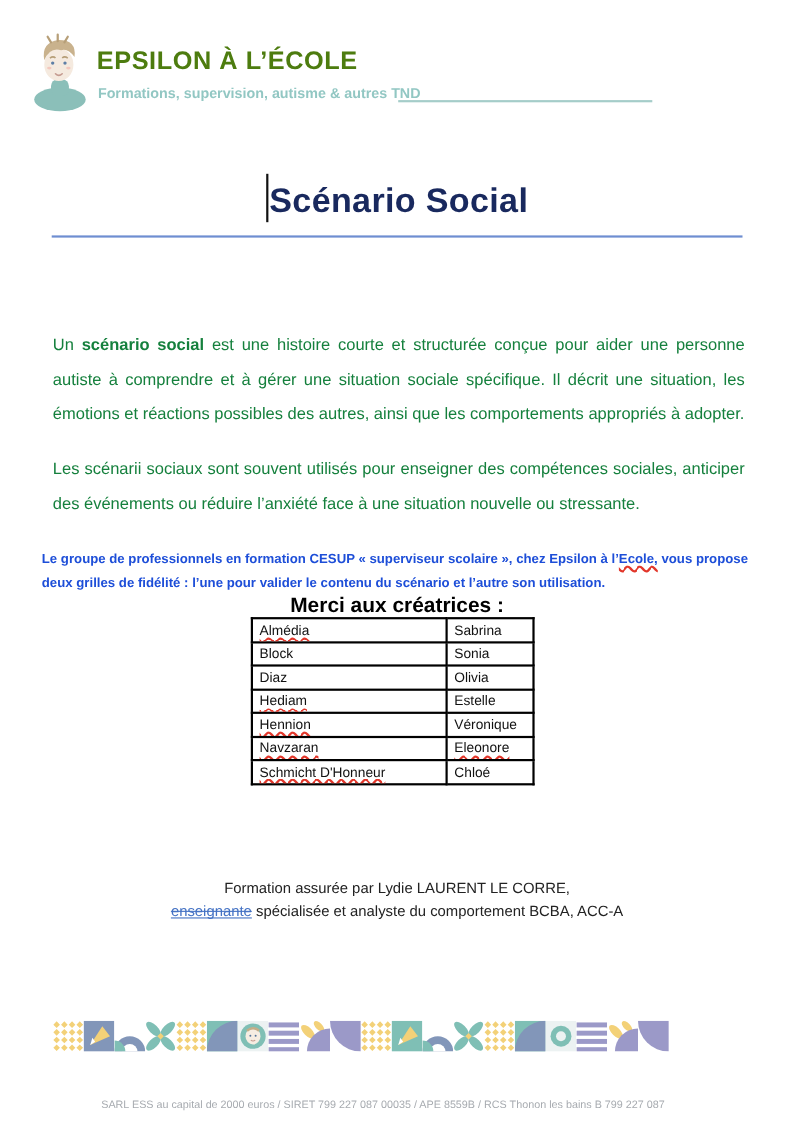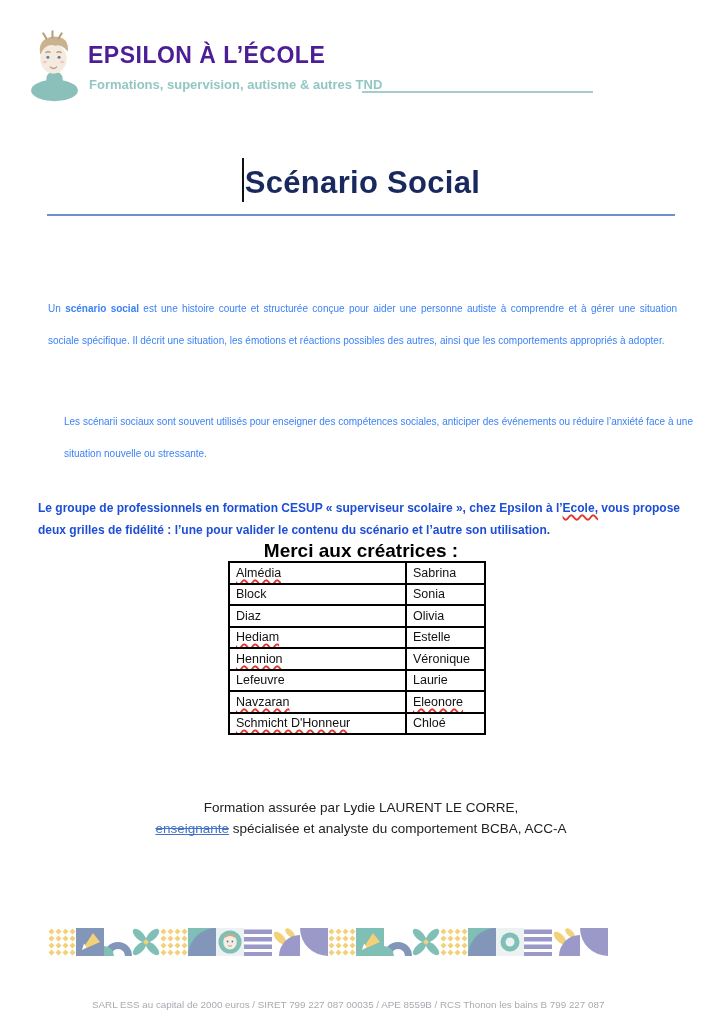--- a/index.html
+++ b/index.html
@@ -2,32 +2,32 @@
 <html><head>
 <meta charset="utf-8">
 <style>
   html,body{margin:0;padding:0;background:#e8e8e8;}
   .page{
     position:relative;width:722px;height:1024px;margin:0 auto;background:#ffffff;
     font-family:"Liberation Sans",sans-serif;overflow:hidden;
   }
   
   .logo{position:absolute;left:26px;top:30px;width:56px;height:72px;}
-  .brand-title{position:absolute;left:88px;top:42px;font-size:23px;font-weight:800;letter-spacing:.5px;color:#4c1d95;}
+  .brand-title{position:absolute;left:88px;top:42px;font-size:23px;font-weight:800;letter-spacing:.5px;color:#4d7c0f;}
   .brand-tagline{position:absolute;left:89px;top:77px;font-size:13px;font-weight:600;color:#92C7C3;}
   .brand-line{position:absolute;left:362px;top:91px;width:231px;height:2px;background:#A5CDC9;}
   
   .title-wrap{position:absolute;left:0;top:158px;width:100%;text-align:center;}
   .text-cursor{display:inline-block;width:2px;height:44px;background:#111;vertical-align:-9px;margin-right:1px;}
   .doc-title{font-size:31px;font-weight:800;color:#19295E;letter-spacing:.3px;}
   .title-rule{position:absolute;left:47px;top:214px;width:628px;height:2px;background:#6E8ED1;}
   
-  .para{position:absolute;left:48px;width:629px;font-size:10px;line-height:31.5px;color:#3b82f6;text-align:justify;}
+  .para{position:absolute;left:48px;width:629px;font-size:15px;line-height:31.5px;color:#15803d;text-align:justify;}
   .para1{top:283px;}
-  .para2{top:396px;margin-left:16px;}
+  .para2{top:396px;}
   .callout{position:absolute;left:38px;top:486px;width:646px;font-size:12px;font-weight:700;line-height:21.5px;color:#1d4ed8;}
   .merci{position:absolute;left:0;top:540px;width:100%;text-align:center;font-size:19px;font-weight:700;color:#000000;}
   .sp-err{
     text-decoration-line:underline;text-decoration-style:wavy;text-decoration-color:#E2372B;
     text-decoration-thickness:1.5px;text-underline-offset:2px;text-decoration-skip-ink:none;
   }
   .deleted{
     color:#4472C4;
     text-decoration-line:underline line-through;
     text-decoration-color:#4472C4;text-decoration-skip-ink:none;margin-top:16px;
@@ -101,24 +101,20 @@
         </tr>
         <tr>
           <td><span class="sp-err">Hediam</span></td>
           <td><span>Estelle</span></td>
         </tr>
         <tr>
           <td><span class="sp-err">Hennion</span></td>
           <td><span>Véronique</span></td>
         </tr>
         <tr>
-          <td><span>Lefeuvre</span></td>
-          <td><span>Laurie</span></td>
-        </tr>
-        <tr>
           <td><span class="sp-err">Navzaran</span></td>
           <td><span class="sp-err">Eleonore</span></td>
         </tr>
         <tr>
           <td><span class="sp-err">Schmicht D'Honneur</span></td>
           <td><span>Chloé</span></td>
         </tr>
       </tbody>
   </table>
 

